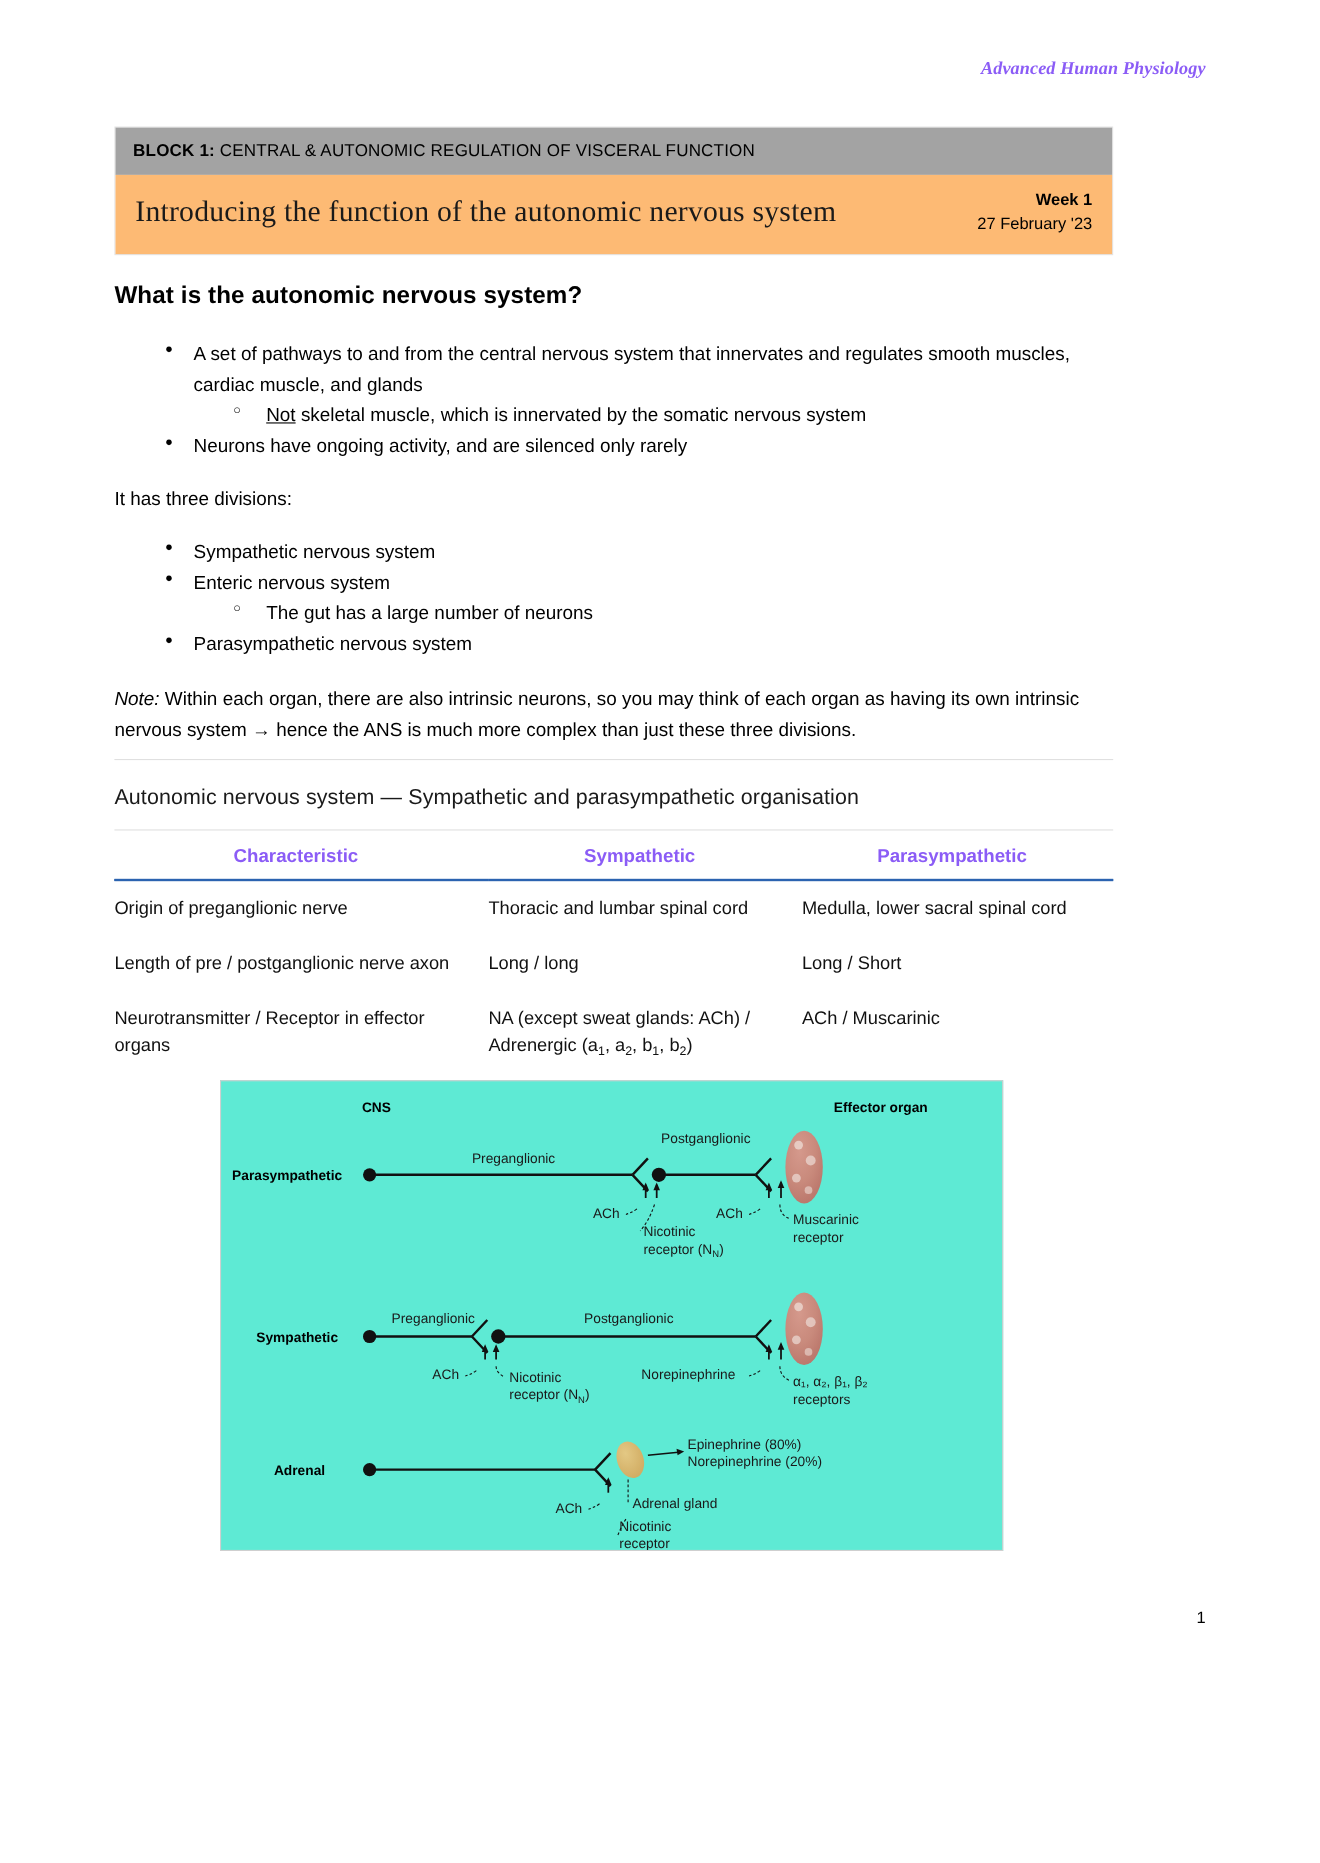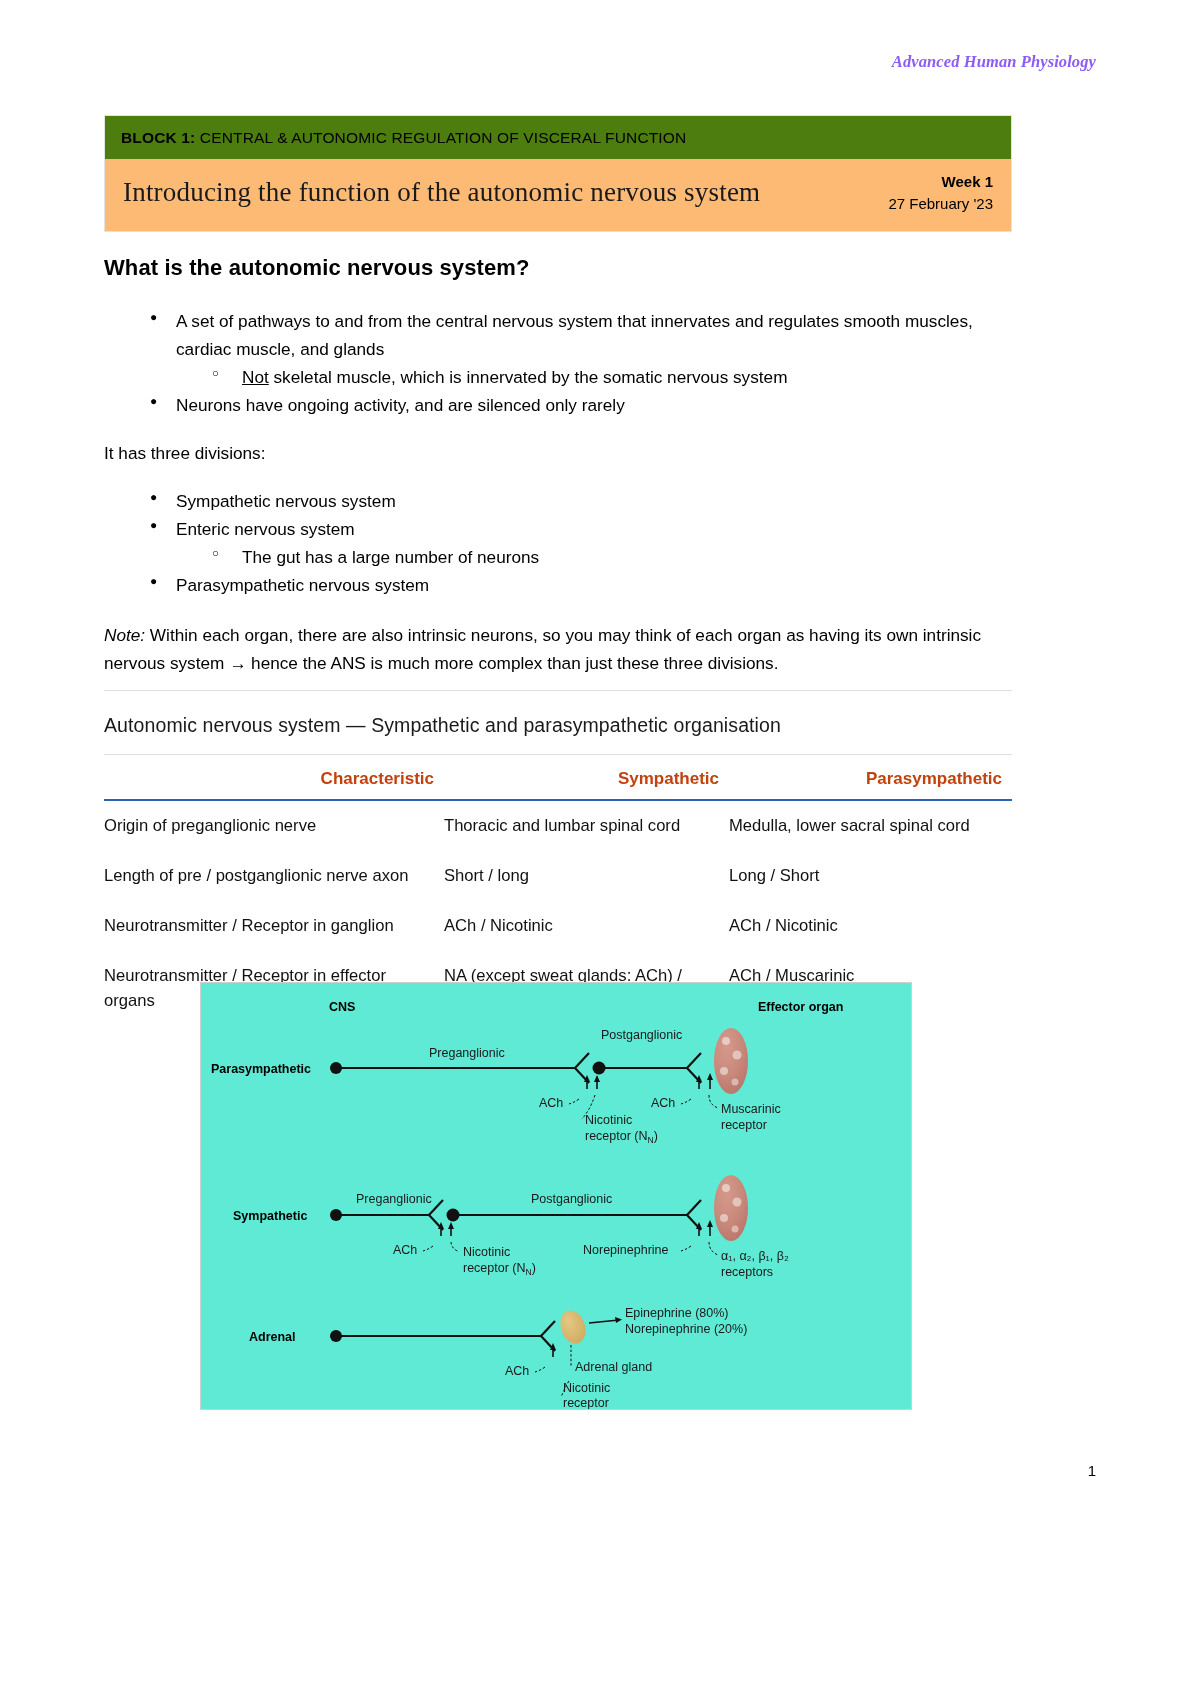--- a/index.html
+++ b/index.html
@@ -42,21 +42,21 @@
     left: 104px;
     top: 115px;
     width: 908px;
     border: 1px solid #e3e3e3;
     box-sizing: border-box;
   }
   .block-line {
     padding: 13px 16px 12px 16px;
     font-size: 15.5px;
     letter-spacing: .15px;
-    background: #4d7c0f;
+    background: #a3a3a3;
     color: #000;
   }
   .block-line b { font-weight: bold; }
   .title-bar {
     background: #fdba74;
     display: flex;
     align-items: center;
     justify-content: space-between;
     padding: 12px 18px 16px 18px;
   }
@@ -161,24 +161,24 @@
     letter-spacing: .1px;
     padding-bottom: 16px;
     border-bottom: 1px solid #e0e0e0;
   }
   table.data {
     width: 100%;
     border-collapse: collapse;
     table-layout: fixed;
   }
   table.data th {
-    text-align: right;
+    text-align: center;
     font-size: 17px;
     font-weight: bold;
-    color: #c2410c;
+    color: #8b5cf6;
     padding: 14px 10px 10px 0;
     border-bottom: 2px solid #2b63b0;
     vertical-align: bottom;
   }
   table.data td {
     text-align: left;
     font-size: 16.6px;
     line-height: 1.45;
     padding: 13px 14px 13px 0;
     vertical-align: top;
@@ -278,27 +278,22 @@
         </tr>
       </thead>
       <tbody>
         <tr>
           <td>Origin of preganglionic nerve</td>
           <td>Thoracic and lumbar spinal cord</td>
           <td>Medulla, lower sacral spinal cord</td>
         </tr>
         <tr>
           <td>Length of pre / postganglionic nerve axon</td>
-          <td>Short / long</td>
+          <td>Long / long</td>
           <td>Long / Short</td>
-        </tr>
-        <tr>
-          <td>Neurotransmitter / Receptor in ganglion</td>
-          <td>ACh / Nicotinic</td>
-          <td>ACh / Nicotinic</td>
         </tr>
         <tr>
           <td>Neurotransmitter / Receptor in effector organs</td>
           <td>
             <span>NA (except sweat glands: ACh) /</span><br>
             <span>Adrenergic (a</span><sub>1</sub><span>, a</span><sub>2</sub><span>, b</span><sub>1</sub><span>, b</span><sub>2</sub><span>)</span>
           </td>
           <td>ACh / Muscarinic</td>
         </tr>
       </tbody>

